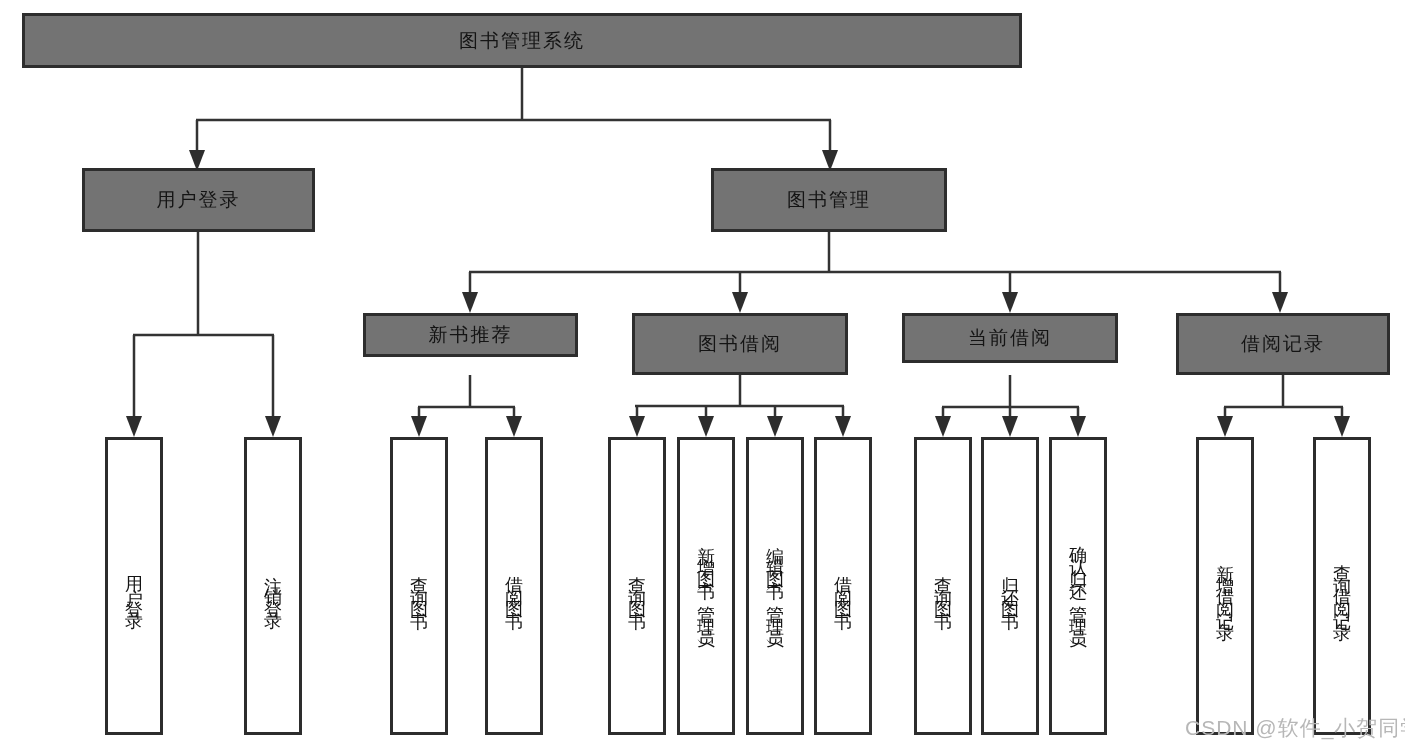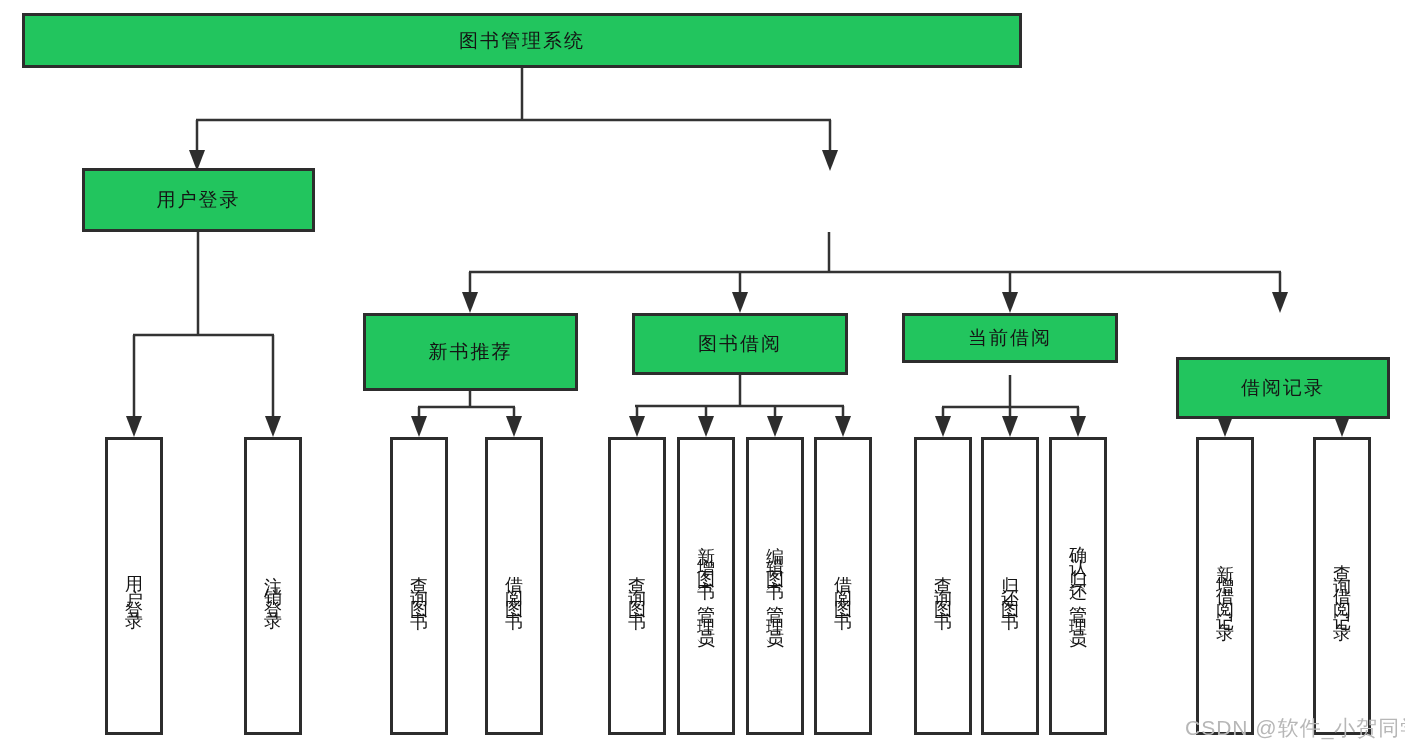--- a/index.html
+++ b/index.html
@@ -8,21 +8,21 @@
     font-family:"Liberation Sans","DejaVu Sans",sans-serif;
     background:#ffffff;
     position:relative;
     overflow:hidden;
   }
   #canvas { position:absolute; left:0; top:0; width:1405px; height:747px; }
   svg.connectors { position:absolute; left:0; top:0; width:1405px; height:747px; }
 
   .node {
     position:absolute;
-    background:#22c55e;
+    background:#737373;
     border:3px solid #2d2d2d;
     display:flex;
     align-items:center;
     justify-content:center;
     color:#141414;
     font-size:19px;
     letter-spacing:2px;
     z-index:2;
   }
   .vnode {
@@ -40,24 +40,24 @@
     text-orientation:mixed;
     font-size:18px;
     letter-spacing:12px;
     white-space:nowrap;
   }
 
   
   #n-root        { left:22px;  top:13px;  width:1000px; height:55px; }
   #n-user-login  { left:82px;  top:168px; width:233px;  height:64px; }
   #n-book-mgmt   { left:711px; top:168px; width:236px;  height:64px; }
-  #n-new-rec     { left:363px; top:313px; width:215px;  height:78px; }
+  #n-new-rec     { left:363px; top:313px; width:215px;  height:44px; }
   #n-book-borrow { left:632px; top:313px; width:216px;  height:62px;text-align:center; }
   #n-cur-borrow  { left:902px; top:313px; width:216px;  height:50px; }
-  #n-records     { left:1176px;top:313px; width:214px;  height:62px;margin-top:44px; }
+  #n-records     { left:1176px;top:313px; width:214px;  height:62px; }
 
   .vnode { top:437px; width:58px; height:298px; }
   #l-user-login     { left:105px; }
   #l-logout         { left:244px; }
   #l-query-rec      { left:390px; }
   #l-borrow-rec     { left:485px; }
   #l-query-borrow   { left:608px; }
   #l-add-books      { left:677px; }
   #l-edit-books     { left:746px; }
   #l-borrow-books   { left:814px; }
@@ -152,20 +152,23 @@
     </g>
   </svg>
 
   <div class="node" id="n-root">
     <span>图书管理系统</span>
   </div>
 
   <div class="node" id="n-user-login">
     <span>用户登录</span>
   </div>
+  <div class="node" id="n-book-mgmt">
+    <span>图书管理</span>
+  </div>
 
   <div class="node" id="n-new-rec">
     <span>新书推荐</span>
   </div>
   <div class="node" id="n-book-borrow">
     <span>图书借阅</span>
   </div>
   <div class="node" id="n-cur-borrow">
     <span>当前借阅</span>
   </div>

